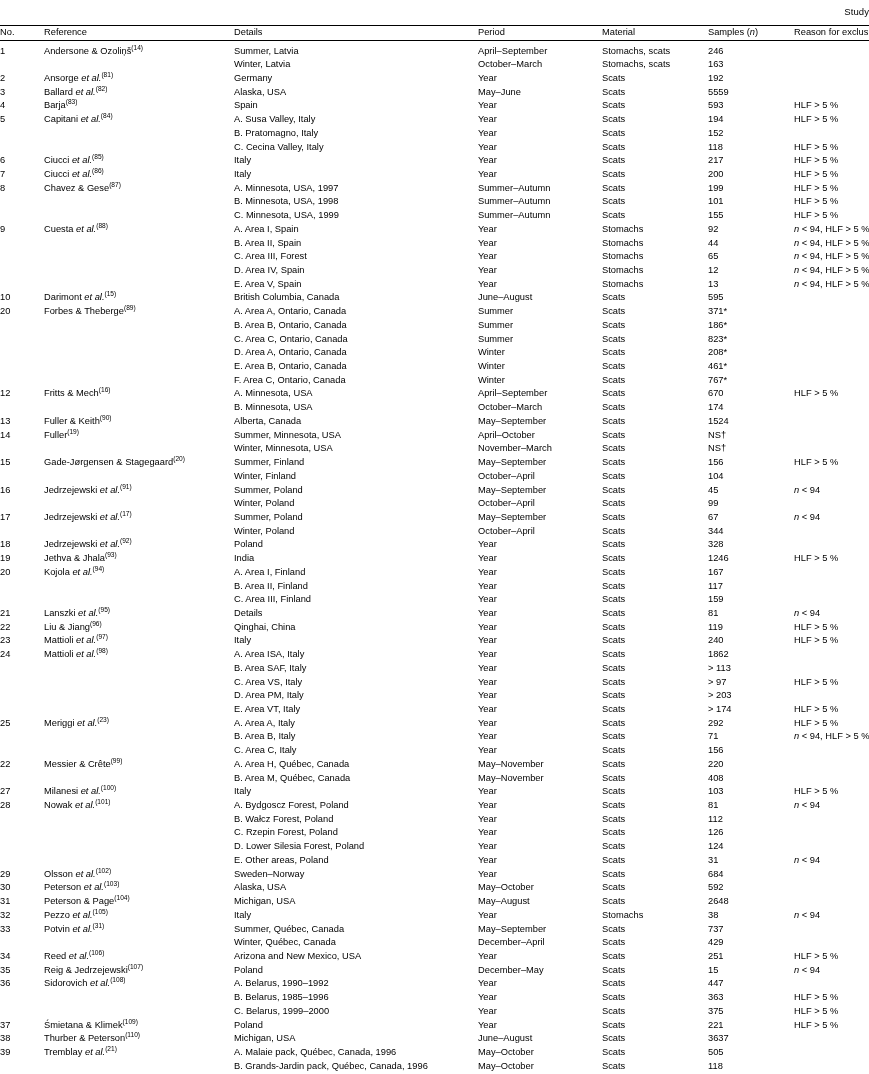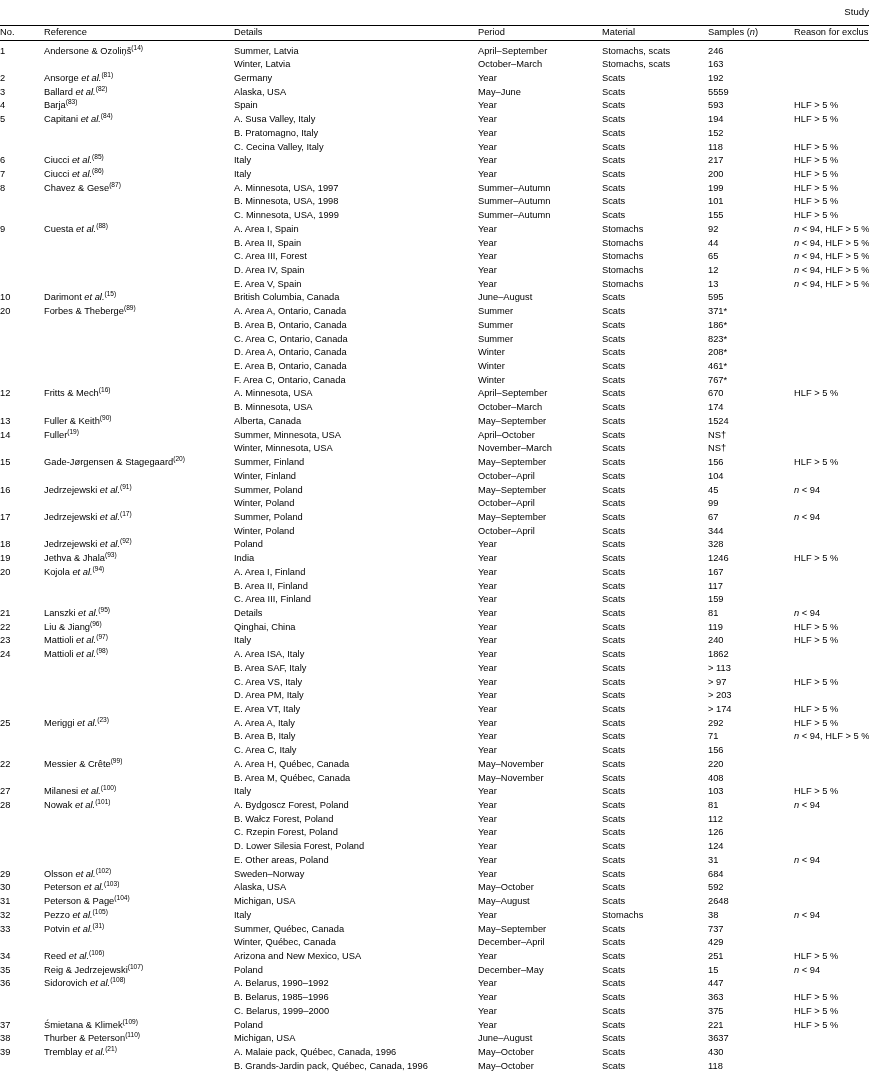--- a/index.html
+++ b/index.html
@@ -764,21 +764,21 @@
           <td class="c-mat">Scats</td>
           <td class="c-sam">3637</td>
           <td class="c-rea"></td>
         </tr>
         <tr>
           <td class="c-no">39</td>
           <td class="c-ref"><span>Tremblay <span class="ital">et al.</span></span><sup class="ref">(21)</sup></td>
           <td class="c-det">A. Malaie pack, Québec, Canada, 1996</td>
           <td class="c-per">May–October</td>
           <td class="c-mat">Scats</td>
-          <td class="c-sam">430</td>
+          <td class="c-sam">505</td>
           <td class="c-rea"></td>
         </tr>
         <tr>
           <td class="c-no"></td>
           <td class="c-ref"></td>
           <td class="c-det">B. Grands-Jardin pack, Québec, Canada, 1996</td>
           <td class="c-per">May–October</td>
           <td class="c-mat">Scats</td>
           <td class="c-sam">118</td>
           <td class="c-rea"></td>

